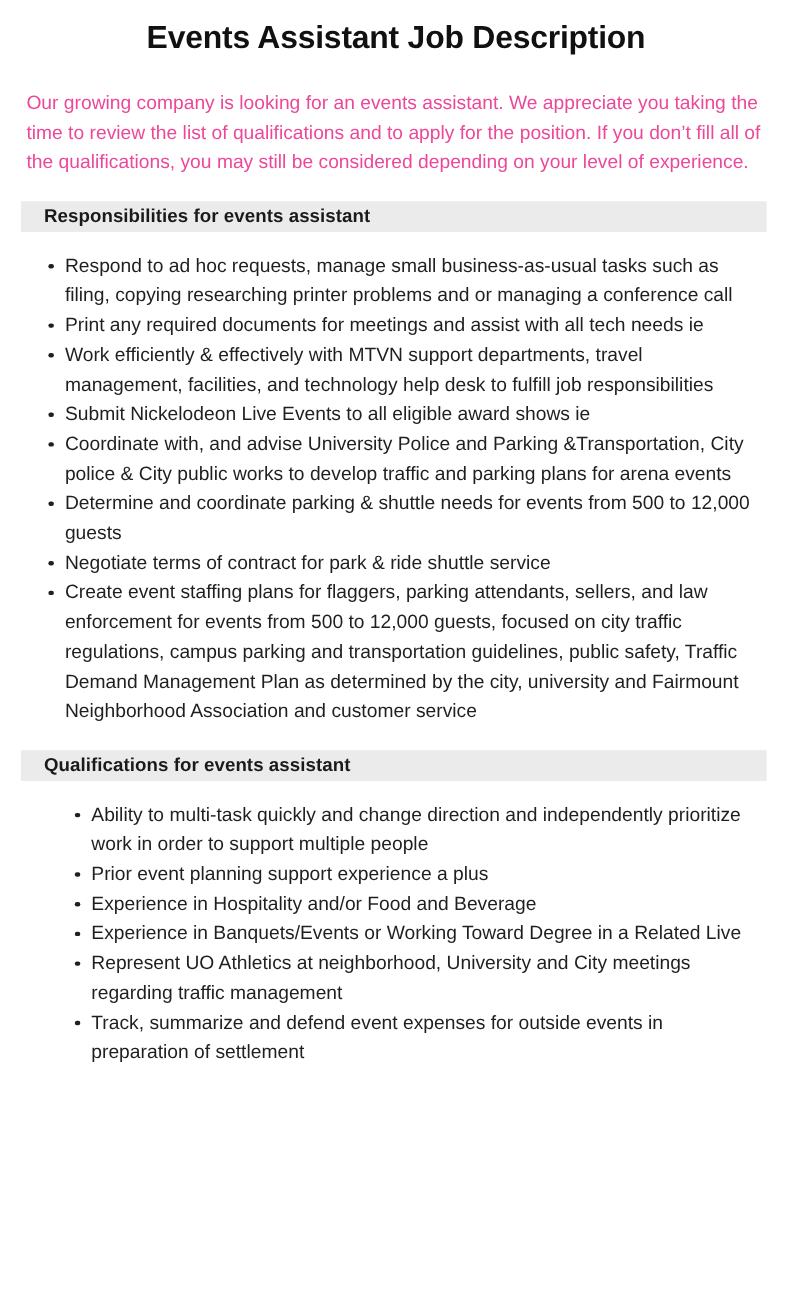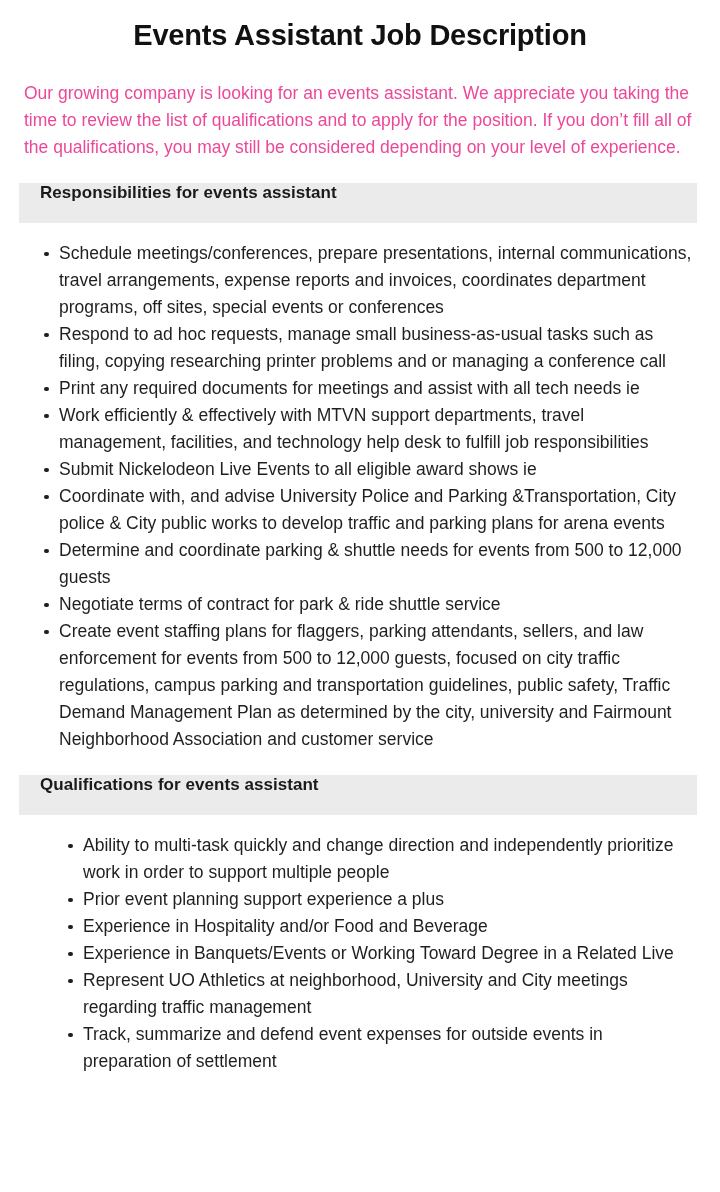--- a/index.html
+++ b/index.html
@@ -39,22 +39,23 @@
     color: #ec4899;
     text-align: left;
   }
   .section {
     margin: 0;
     padding: 0;
   }
   .section-header {
     margin: 22px 23px 0 19px;
     background: #ebebeb;
-    height: 40px;
+    height: 28px;
     display: flex;
+    align-items: center;
     padding: 0 0 0 21px;
     box-sizing: border-box;
   }
   .section-header-text {
     font-size: 17px;
     line-height: 20px;
     font-weight: bold;
     color: #1a1a1a;
     letter-spacing: 0.05px;
   }
@@ -93,21 +94,20 @@
 
   <h1 class="doc-title">Events Assistant Job Description</h1>
 
   <p class="intro">Our growing company is looking for an events assistant. We appreciate you taking the time to review the list of qualifications and to apply for the position. If you don’t fill all of the qualifications, you may still be considered depending on your level of experience.</p>
 
   <div class="section">
     <div class="section-header">
       <span class="section-header-text">Responsibilities for events assistant</span>
     </div>
     <ul class="bullets">
-      <li>Schedule meetings/conferences, prepare presentations, internal communications, travel arrangements, expense reports and invoices, coordinates department programs, off sites, special events or conferences</li>
       <li>Respond to ad hoc requests, manage small business-as-usual tasks such as filing, copying researching printer problems and or managing a conference call</li>
       <li>Print any required documents for meetings and assist with all tech needs ie</li>
       <li>Work efficiently &amp; effectively with MTVN support departments, travel management, facilities, and technology help desk to fulfill job responsibilities</li>
       <li>Submit Nickelodeon Live Events to all eligible award shows ie</li>
       <li>Coordinate with, and advise University Police and Parking &amp;Transportation, City police &amp; City public works to develop traffic and parking plans for arena events</li>
       <li>Determine and coordinate parking &amp; shuttle needs for events from 500 to 12,000 guests</li>
       <li>Negotiate terms of contract for park &amp; ride shuttle service</li>
       <li>Create event staffing plans for flaggers, parking attendants, sellers, and law enforcement for events from 500 to 12,000 guests, focused on city traffic regulations, campus parking and transportation guidelines, public safety, Traffic Demand Management Plan as determined by the city, university and Fairmount Neighborhood Association and customer service</li>
     </ul>
   </div>

